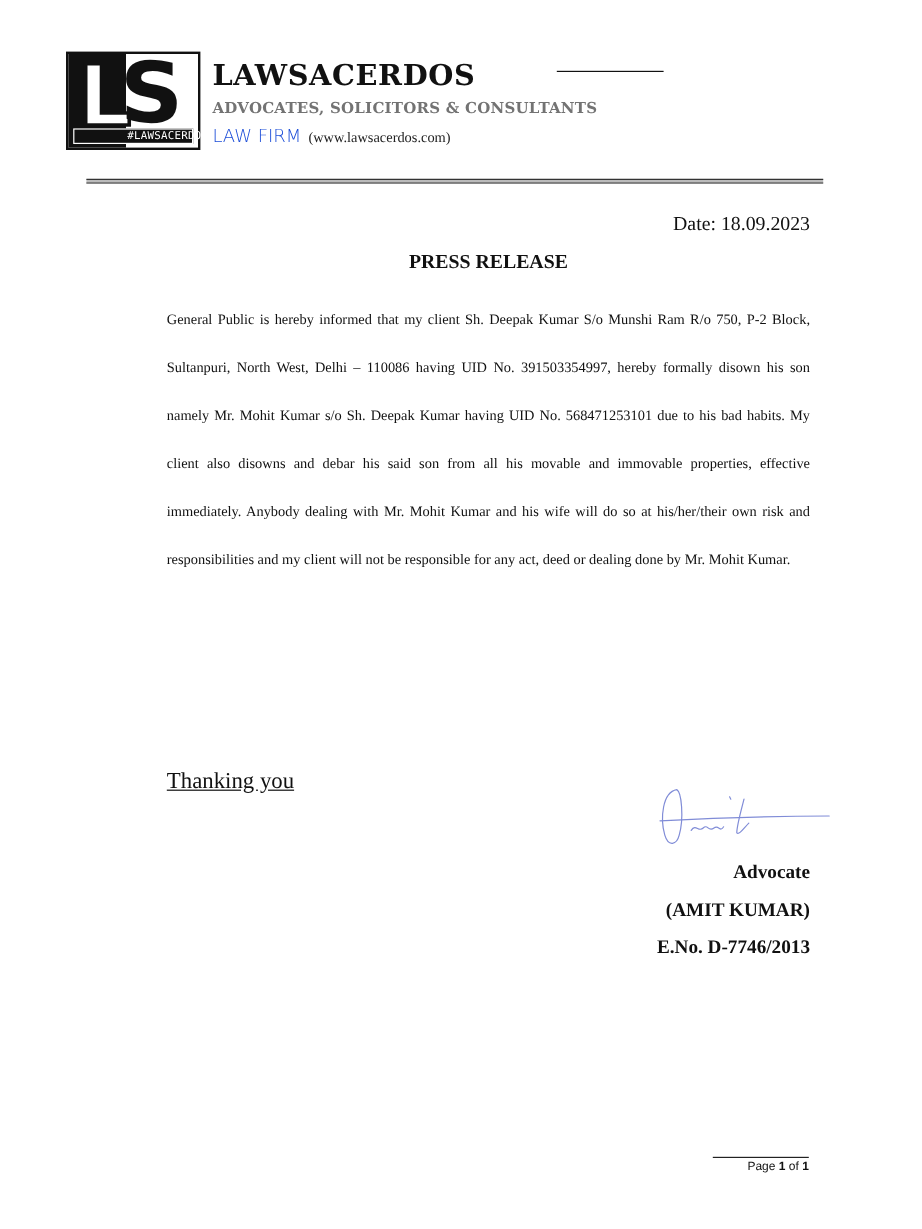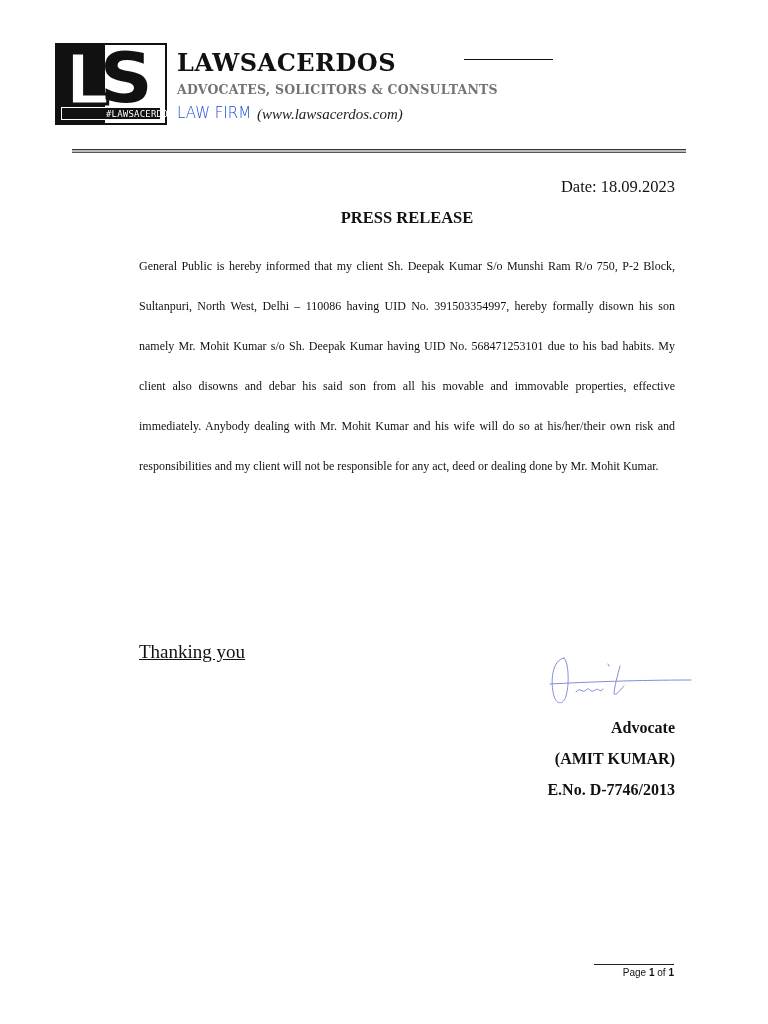--- a/index.html
+++ b/index.html
@@ -52,21 +52,21 @@
       letter-spacing: 0.2px;
     }
     .firm-type {
       left: 177px; top: 103px;
       font-family: "DejaVu Sans", "Liberation Sans", sans-serif;
       font-size: 15px; color: #1d4ed8; line-height: 20px; font-weight: 300;
     }
     .firm-url {
       left: 257px; top: 107px;
       font-family: "Liberation Serif", "DejaVu Serif", serif;
-      font-size: 15px; color: #222; line-height: 14px; font-style: italic;
+      font-size: 12px; color: #222; line-height: 14px;
     }
     .header-short-rule {
       left: 464px; top: 59px; width: 89px; height: 1px; background: #111;
     }
     .header-rule {
       left: 72px; top: 149px; width: 614px; height: 4px;
       border-top: 1.5px solid #333; border-bottom: 1.5px solid #555;
       box-sizing: border-box; background: #bbb;
     }
 

